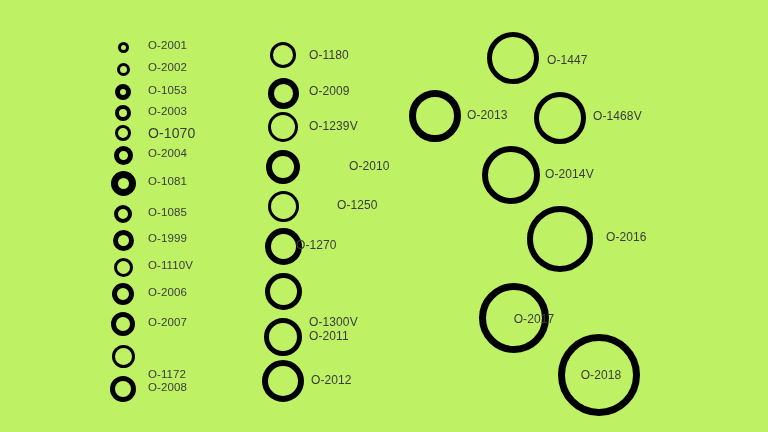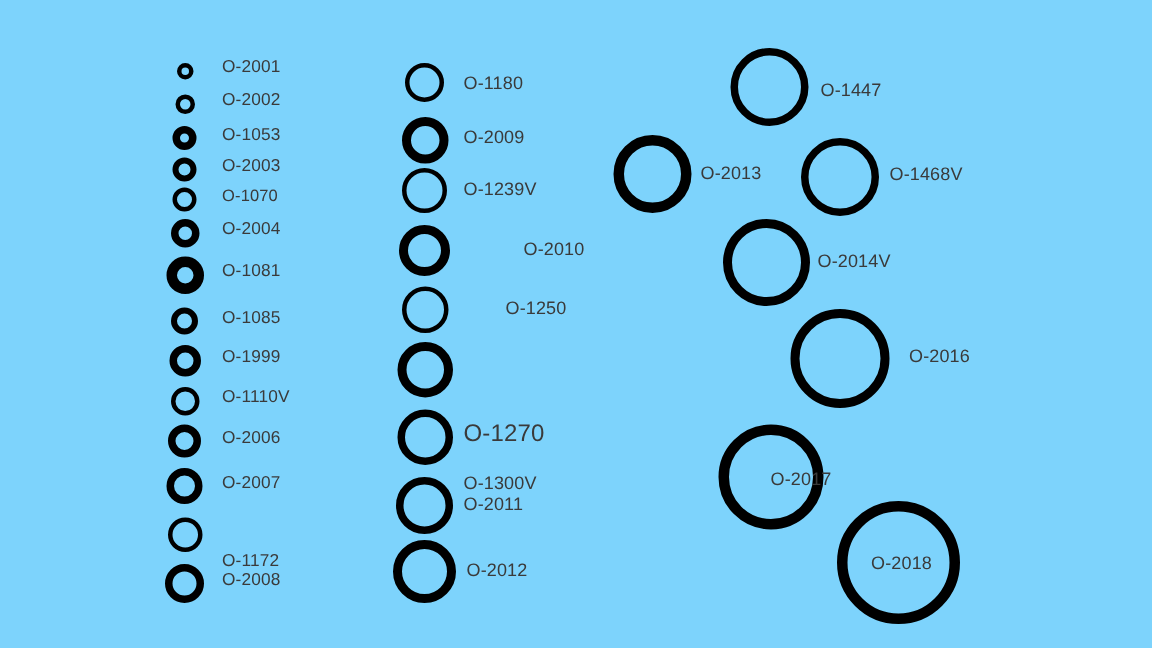--- a/index.html
+++ b/index.html
@@ -32,31 +32,31 @@
     line-height: 1;
     letter-spacing: 0.1px;
   }
   .label.inside {
     color: #4a4a4a;
   }
 </style>
 </head>
 <body>
 
-<div id="stage" style="background: #7dd3fc;">
+<div id="stage" style="background: #bef264;">
     <div class="ring" style="left: 117.5px; top: 41.5px; width: 11px; height: 11px; border-width: 3.2px; border-color: rgb(0, 0, 0);"></div>
     <div class="label" style="font-size: 11.5px; color: rgb(58, 58, 58); top: 39.87px; left: 148px;">O-2001</div>
     <div class="ring" style="left: 116.5px; top: 62.5px; width: 13px; height: 13px; border-width: 3.6px; border-color: rgb(0, 0, 0);"></div>
     <div class="label" style="font-size: 11.5px; color: rgb(58, 58, 58); top: 61.87px; left: 148px;">O-2002</div>
     <div class="ring" style="left: 115px; top: 84px; width: 16px; height: 16px; border-width: 5px; border-color: rgb(0, 0, 0);"></div>
     <div class="label" style="font-size: 11.5px; color: rgb(58, 58, 58); top: 84.87px; left: 148px;">O-1053</div>
     <div class="ring" style="left: 115px; top: 105px; width: 16px; height: 16px; border-width: 4.4px; border-color: rgb(0, 0, 0);"></div>
     <div class="label" style="font-size: 11.5px; color: rgb(58, 58, 58); top: 105.87px; left: 148px;">O-2003</div>
     <div class="ring" style="left: 115px; top: 125px; width: 16px; height: 16px; border-width: 3.4px; border-color: rgb(0, 0, 0);"></div>
-    <div class="label" style="font-size: 11px; color: rgb(58, 58, 58); top: 125.87px; left: 148px;">O-1070</div>
+    <div class="label" style="font-size: 14px; color: rgb(58, 58, 58); top: 125.87px; left: 148px;">O-1070</div>
     <div class="ring" style="left: 113.5px; top: 145.5px; width: 19px; height: 19px; border-width: 5.2px; border-color: rgb(0, 0, 0);"></div>
     <div class="label" style="font-size: 11.5px; color: rgb(58, 58, 58); top: 147.87px; left: 148px;">O-2004</div>
     <div class="ring" style="left: 110.5px; top: 170.5px; width: 25px; height: 25px; border-width: 7.6px; border-color: rgb(0, 0, 0);"></div>
     <div class="label" style="font-size: 11.5px; color: rgb(58, 58, 58); top: 175.87px; left: 148px;">O-1081</div>
     <div class="ring" style="left: 114px; top: 205px; width: 18px; height: 18px; border-width: 4.6px; border-color: rgb(0, 0, 0);"></div>
     <div class="label" style="font-size: 11.5px; color: rgb(58, 58, 58); top: 206.87px; left: 148px;">O-1085</div>
     <div class="ring" style="left: 112.5px; top: 229.5px; width: 21px; height: 21px; border-width: 5.6px; border-color: rgb(0, 0, 0);"></div>
     <div class="label" style="font-size: 11.5px; color: rgb(58, 58, 58); top: 232.87px; left: 148px;">O-1999</div>
     <div class="ring" style="left: 113.5px; top: 257.5px; width: 19px; height: 19px; border-width: 3.4px; border-color: rgb(0, 0, 0);"></div>
     <div class="label" style="font-size: 11.5px; color: rgb(58, 58, 58); top: 259.87px; left: 148px;">O-1110V</div>
@@ -72,21 +72,21 @@
     <div class="label" style="font-size: 12px; color: rgb(58, 58, 58); top: 48.56px; left: 309px;">O-1180</div>
     <div class="ring" style="left: 267.5px; top: 77.5px; width: 31px; height: 31px; border-width: 6px; border-color: rgb(0, 0, 0);"></div>
     <div class="label" style="font-size: 12px; color: rgb(58, 58, 58); top: 84.56px; left: 309px;">O-2009</div>
     <div class="ring" style="left: 268px; top: 112px; width: 30px; height: 30px; border-width: 3.6px; border-color: rgb(0, 0, 0);"></div>
     <div class="label" style="font-size: 12px; color: rgb(58, 58, 58); top: 119.56px; left: 309px;">O-1239V</div>
     <div class="ring" style="left: 266px; top: 150px; width: 34px; height: 34px; border-width: 6px; border-color: rgb(0, 0, 0);"></div>
     <div class="label" style="font-size: 12px; color: rgb(58, 58, 58); top: 159.56px; left: 309px; padding-left: 40px;">O-2010</div>
     <div class="ring" style="left: 267.5px; top: 190.5px; width: 31px; height: 31px; border-width: 3.4px; border-color: rgb(0, 0, 0);"></div>
     <div class="label" style="font-size: 12px; color: rgb(58, 58, 58); top: 198.56px; left: 309px; padding-left: 28px;">O-1250</div>
     <div class="ring" style="left: 264.5px; top: 227.5px; width: 37px; height: 37px; border-width: 6.2px; border-color: rgb(0, 0, 0);"></div>
-    <div class="label" style="font-size: 16px; color: rgb(58, 58, 58); top: 238.56px; left: 309px; margin-top: 43px;">O-1270</div>
+    <div class="label" style="font-size: 12px; color: rgb(58, 58, 58); top: 238.56px; left: 296px;">O-1270</div>
     <div class="ring" style="left: 264.5px; top: 272.5px; width: 37px; height: 37px; border-width: 5px; border-color: rgb(0, 0, 0);"></div>
     <div class="label" style="font-size: 12px; color: rgb(58, 58, 58); top: 283.56px; left: 309px; margin-top: 32px;">O-1300V</div>
     <div class="ring" style="left: 264px; top: 318px; width: 38px; height: 38px; border-width: 5.6px; border-color: rgb(0, 0, 0);"></div>
     <div class="label" style="font-size: 12px; color: rgb(58, 58, 58); top: 329.56px; left: 309px;">O-2011</div>
     <div class="ring" style="left: 262px; top: 360px; width: 42px; height: 42px; border-width: 6px; border-color: rgb(0, 0, 0);"></div>
     <div class="label" style="font-size: 12px; color: rgb(58, 58, 58); top: 373.56px; left: 311px;">O-2012</div>
     <div class="ring" style="left: 487px; top: 32px; width: 52px; height: 52px; border-width: 5.4px; border-color: rgb(0, 0, 0);"></div>
     <div class="label" style="font-size: 12px; color: rgb(58, 58, 58); top: 53.56px; left: 547px;">O-1447</div>
     <div class="ring" style="left: 409px; top: 90px; width: 52px; height: 52px; border-width: 7px; border-color: rgb(0, 0, 0);"></div>
     <div class="label" style="font-size: 12px; color: rgb(58, 58, 58); top: 108.56px; left: 467px;">O-2013</div>

